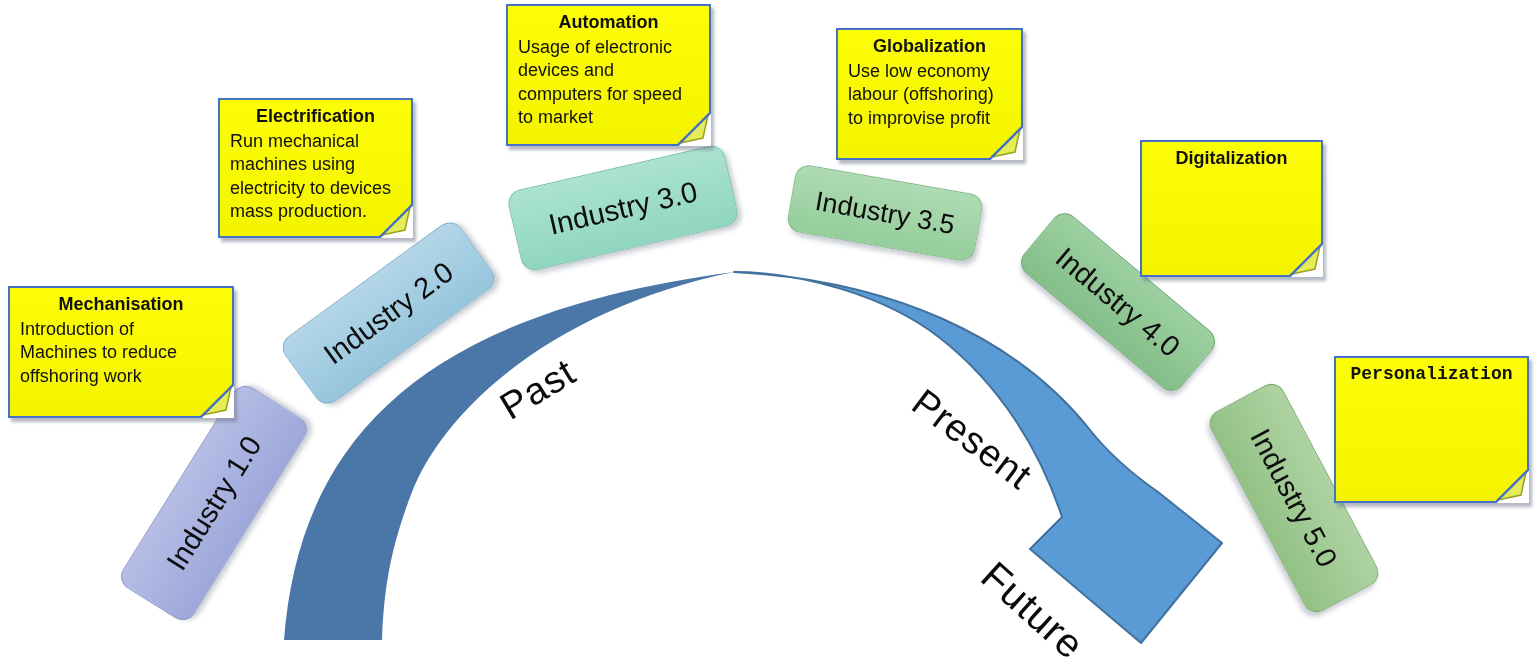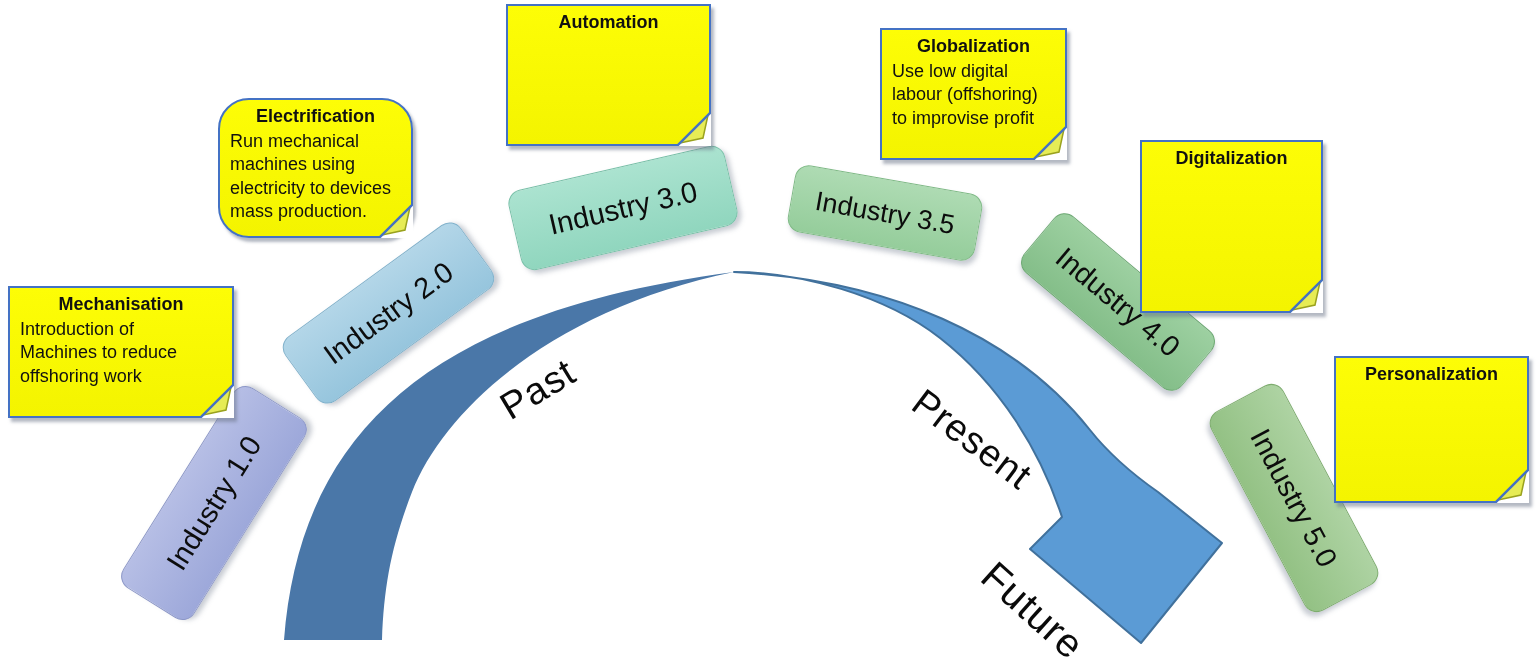--- a/index.html
+++ b/index.html
@@ -51,25 +51,25 @@
     position:absolute;z-index:3;box-sizing:border-box;
     background:linear-gradient(180deg,#fdfd06,#f4f400);
     border:2px solid #4472c4;
     padding:5px 10px 6px 10px;
     box-shadow:3px 4px 3px rgba(105,115,135,.5);
   }
   .note-title{font-weight:bold;font-size:18px;text-align:center;margin:1px 0 3px 0;}
   .note-body{font-size:18px;line-height:1.3;white-space:pre-line;text-align:left;}
   .fold{position:absolute;right:-2px;bottom:-2px;width:34px;height:34px;display:block;}
   #note-1{left:8px;top:286px;width:226px;height:132px;}
-  #note-2{left:218px;top:98px;width:195px;height:140px;border-radius:31px;}
+  #note-2{left:218px;top:98px;width:195px;height:140px;}
   #note-3{left:506px;top:4px;width:205px;height:142px;}
-  #note-4{left:880px;top:28px;width:187px;height:132px;}
-  #note-5{left:1140px;top:140px;width:183px;height:173px;}
-  #note-6{left:1334px;top:356px;width:195px;height:147px;}
+  #note-4{left:836px;top:28px;width:187px;height:132px;}
+  #note-5{left:1140px;top:140px;width:183px;height:137px;}
+  #note-6{left:1334px;top:356px;width:195px;height:147px;font-family:Liberation Mono, monospace;}
 </style>
 </head>
 <body>
 
 <div class="stage">
 
   <svg class="arc-svg" viewBox="0 0 1536 661" aria-hidden="true">
 
     <path d="M284,640
              C300,432 430,312 734,272
@@ -130,30 +130,34 @@
 mass production.</div>
     <svg class="fold" viewBox="0 0 34 34" aria-hidden="true">
       <polygon points="34,0 34,34 0,34" fill="#ffffff"></polygon>
       <polygon points="3,31 31,3 26,26" fill="#e6ec55" stroke="#9aa21e" stroke-width="1.5"></polygon>
       <line x1="0" y1="34" x2="34" y2="0" stroke="#4472c4" stroke-width="2.4"></line>
     </svg>
   </div>
 
   <div class="note" id="note-3">
     <div class="note-title">Automation</div>
+    <div class="note-body">Usage of electronic
+devices and
+computers for speed
+to market</div>
     <svg class="fold" viewBox="0 0 34 34" aria-hidden="true">
       <polygon points="34,0 34,34 0,34" fill="#ffffff"></polygon>
       <polygon points="3,31 31,3 26,26" fill="#e6ec55" stroke="#9aa21e" stroke-width="1.5"></polygon>
       <line x1="0" y1="34" x2="34" y2="0" stroke="#4472c4" stroke-width="2.4"></line>
     </svg>
   </div>
 
   <div class="note" id="note-4">
     <div class="note-title">Globalization</div>
-    <div class="note-body">Use low digital
+    <div class="note-body">Use low economy
 labour (offshoring)
 to improvise profit</div>
     <svg class="fold" viewBox="0 0 34 34" aria-hidden="true">
       <polygon points="34,0 34,34 0,34" fill="#ffffff"></polygon>
       <polygon points="3,31 31,3 26,26" fill="#e6ec55" stroke="#9aa21e" stroke-width="1.5"></polygon>
       <line x1="0" y1="34" x2="34" y2="0" stroke="#4472c4" stroke-width="2.4"></line>
     </svg>
   </div>
 
   <div class="note" id="note-5">

